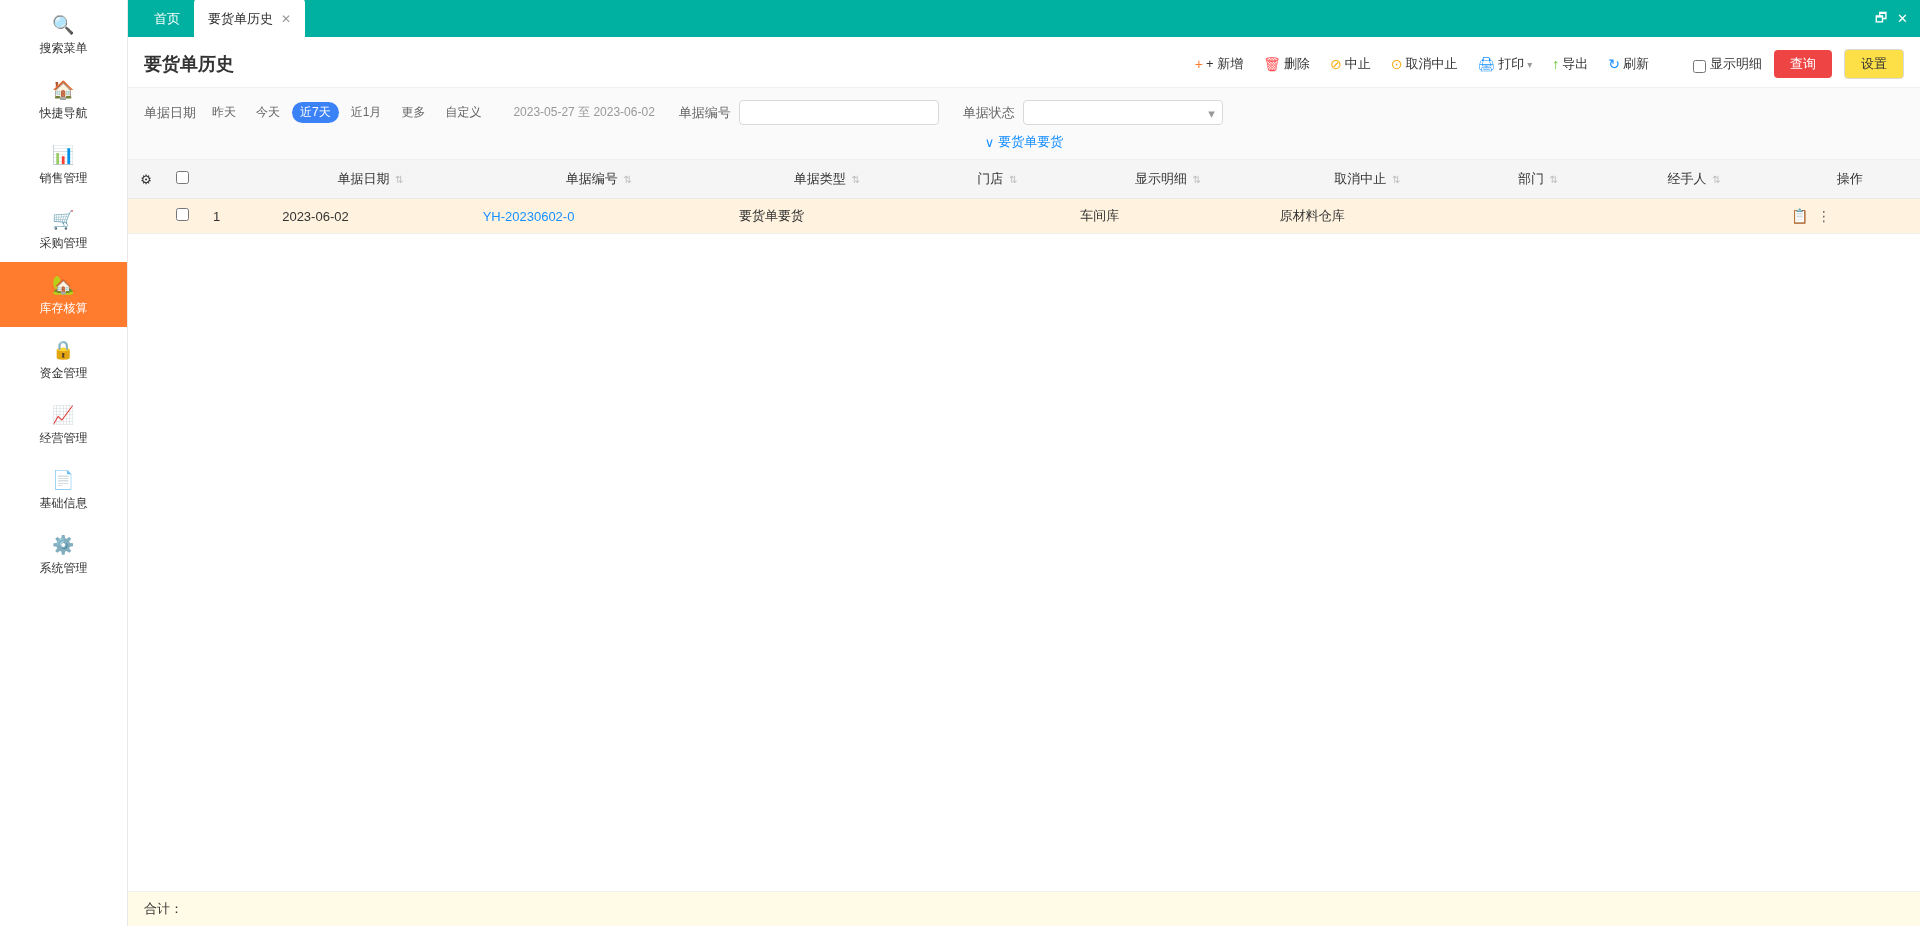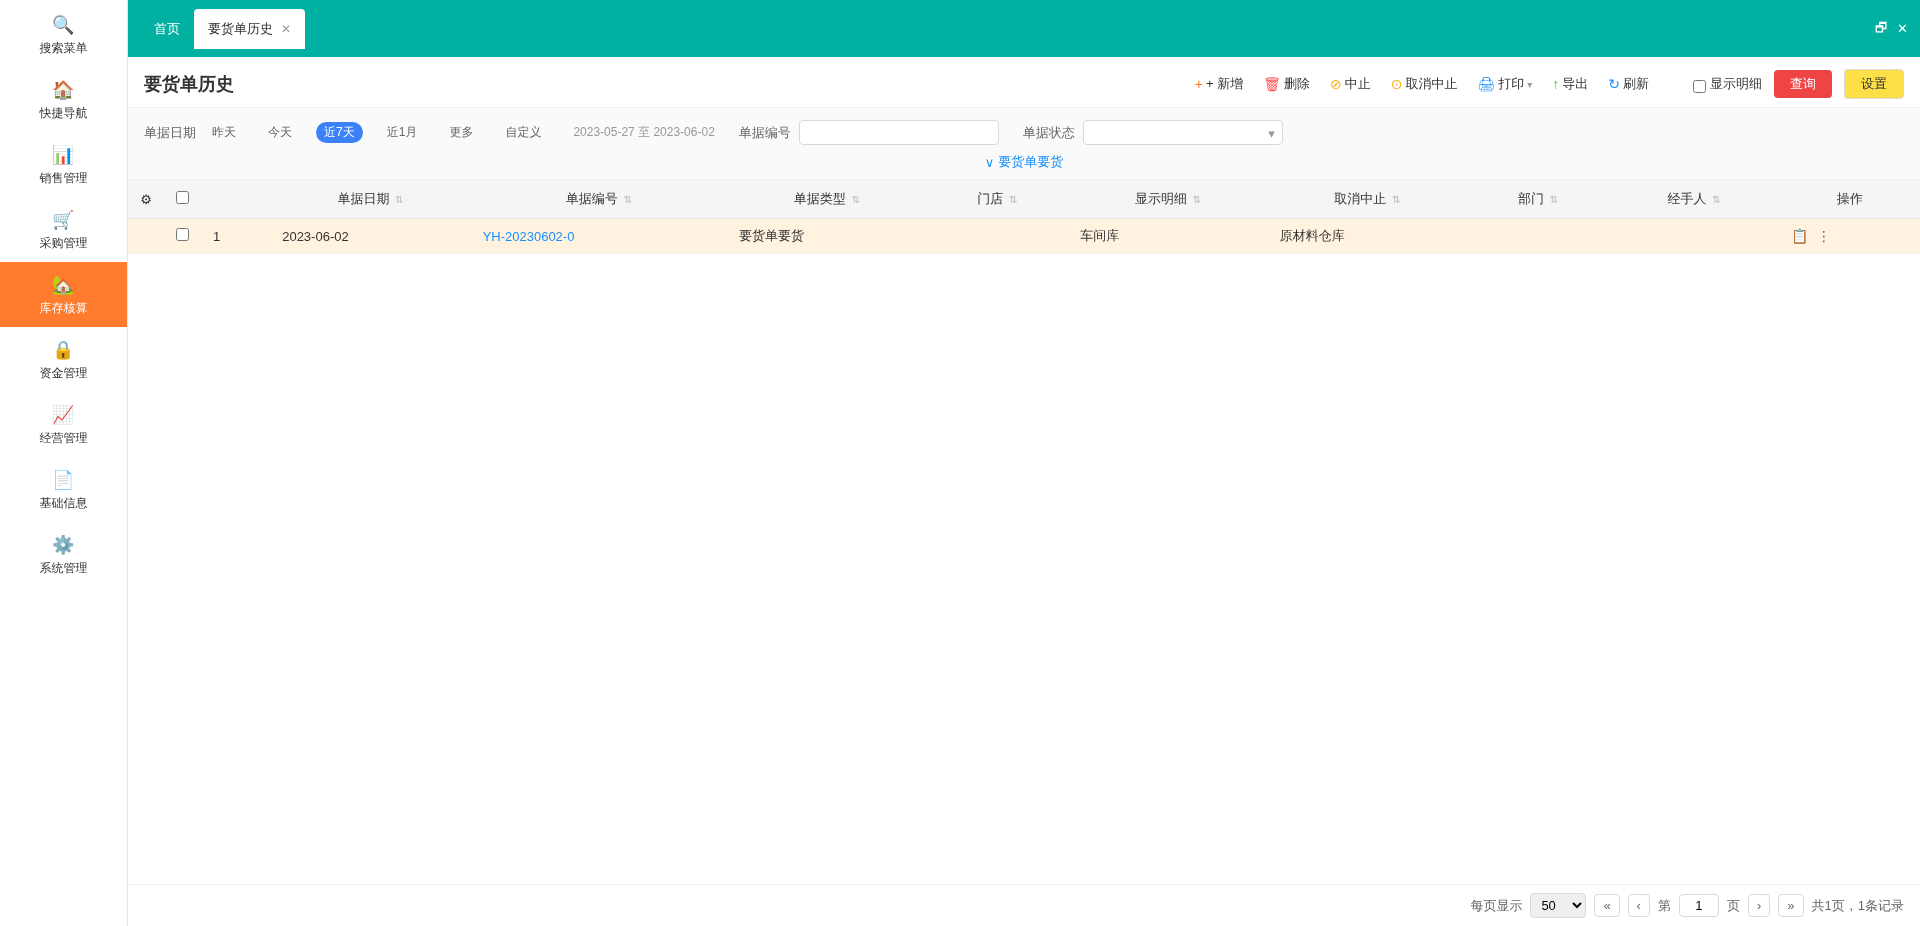--- a/index.html
+++ b/index.html
@@ -31,21 +31,21 @@
     
     .main {
       flex: 1;
       display: flex;
       flex-direction: column;
       overflow: hidden;
     }
 
     
     .topbar {
-      height: 57px;
+      height: 37px;
       background: #00b0a0;
       display: flex;
       align-items: center;
       padding: 0 12px;
       gap: 0;
       flex-shrink: 0;
     }
     .topbar-tab {
       height: 40px;
       display: flex;
@@ -147,21 +147,21 @@
       display: flex;
       align-items: center;
       gap: 24px;
     }
     .filter-group {
       display: flex;
       align-items: center;
       gap: 8px;
     }
     .filter-label { color: #666; font-size: 13px; white-space: nowrap; }
-    .filter-date-options { display: flex; align-items: flex-start; gap: 16px; }
+    .filter-date-options { display: flex; align-items: flex-start; gap: 4px; }
     .date-option {
       padding: 2px 8px;
       border-radius: 12px;
       cursor: pointer;
       font-size: 12px;
       color: #666;
     }
     .date-option.active { background: #3b82f6; color: #fff; }
     .date-range { font-size: 12px; color: #999; margin-left: 16px; }
     .filter-input {
@@ -491,31 +491,18 @@
         <div class="action-icons">
           <span class="action-icon" title="编辑">📋</span>
           <span class="action-icon" title="更多">⋮</span>
         </div>
       </td>
     </tr>
           </tbody>
       </table>
     </div>
 
-
-    <div class="pagination-bar">
-      <span class="pagination-label">每页显示</span>
-      <select class="page-size-select">
-        <option>50</option>
-        <option>100</option>
-        <option>200</option>
-      </select>
-      <button class="page-btn">«</button>
-      <button class="page-btn">‹</button>
-      <span class="pagination-label">第</span>
-      <input class="page-input" type="text" value="1" style="">
-      <span class="pagination-label">页</span>
-      <button class="page-btn">›</button>
-      <button class="page-btn">»</button>
-      <span class="total-text">共1页，1条记录</span>
-    </div>
+    <div class="footer-bar">
+      <span class="footer-total">合计：</span>
+    </div>
+
   </div>
 </div>
 
 </body></html>

